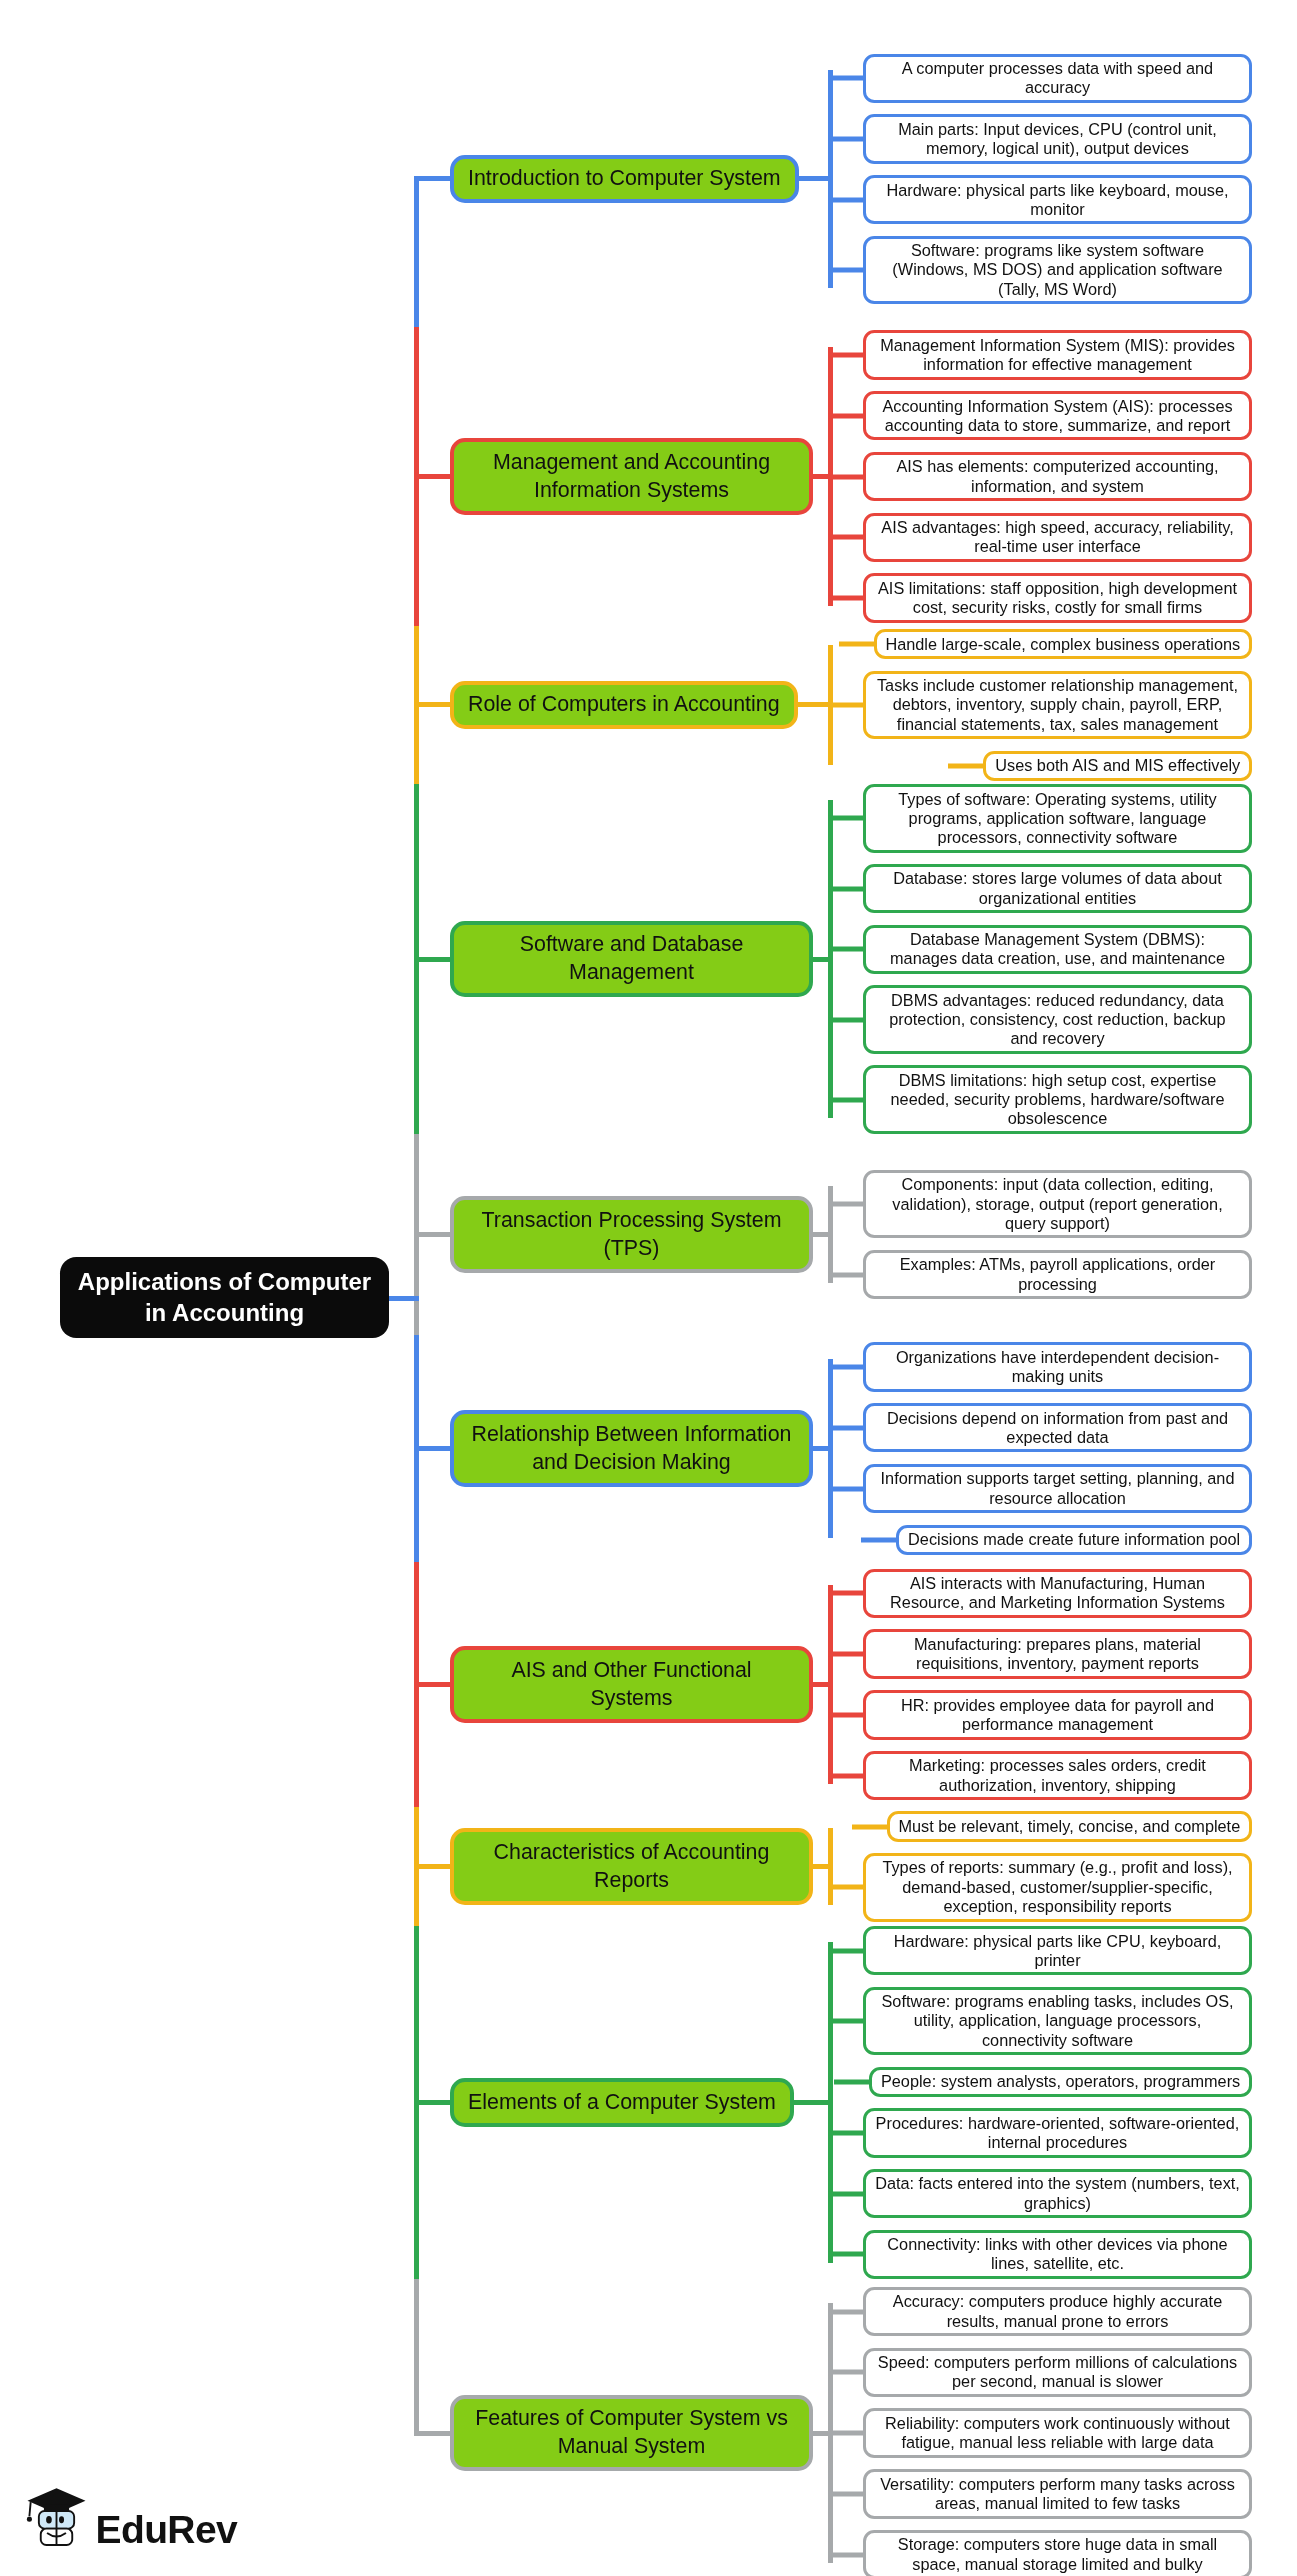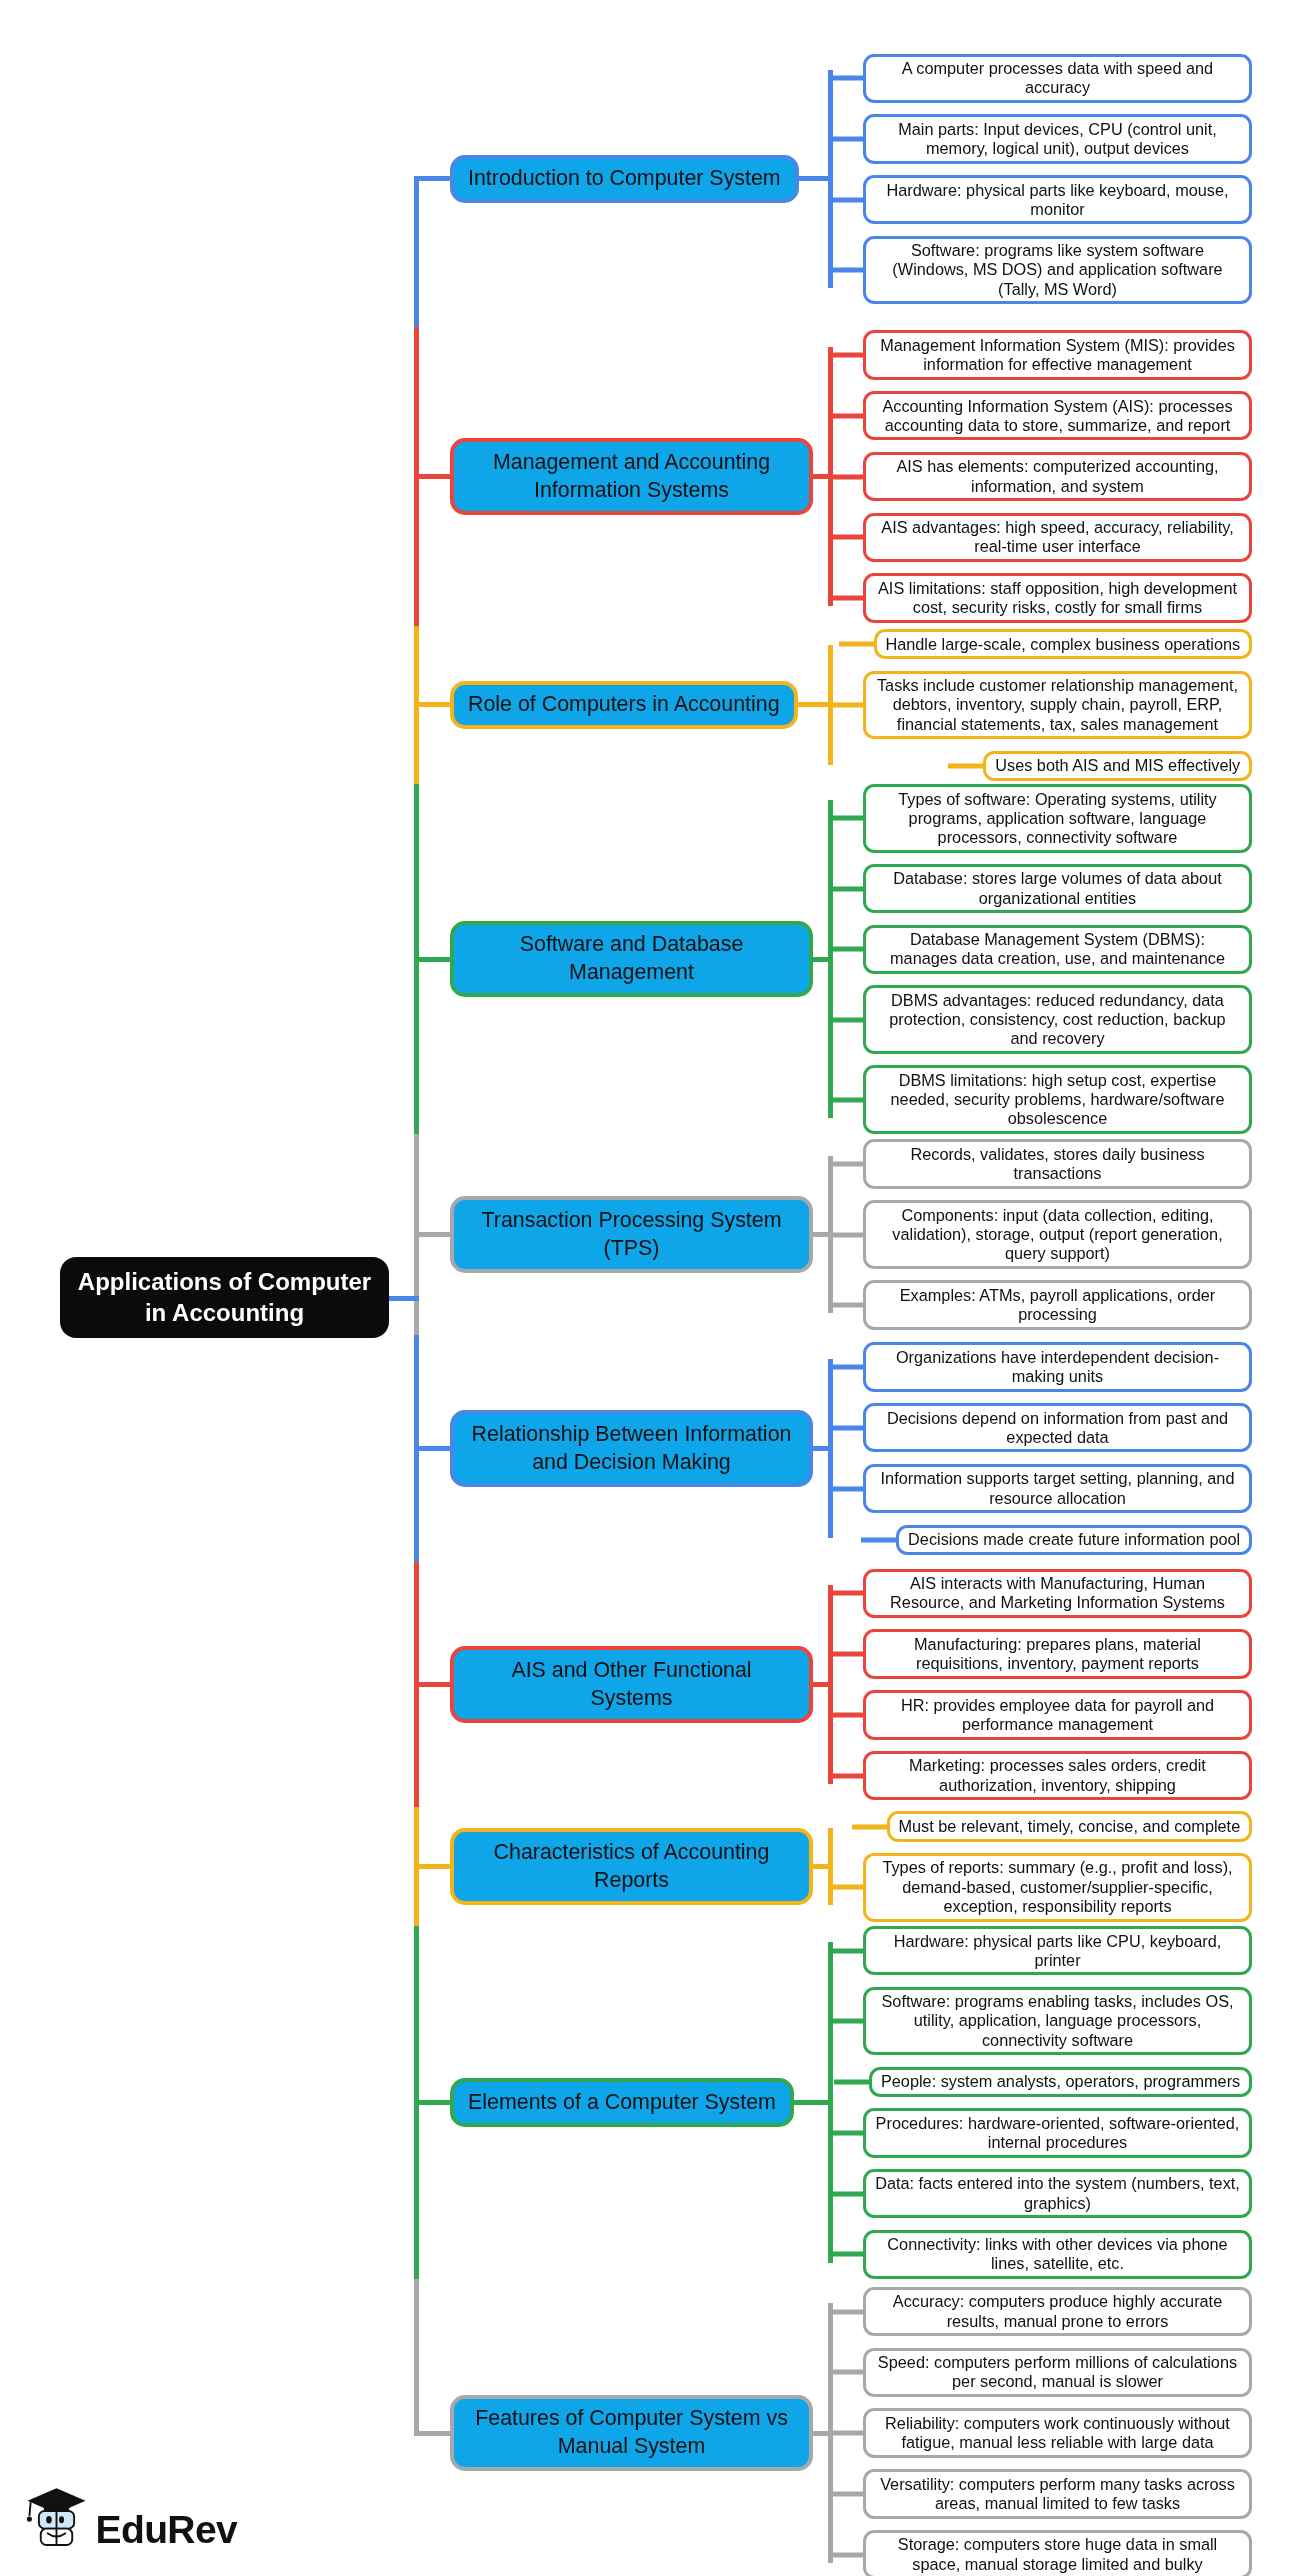--- a/index.html
+++ b/index.html
@@ -67,21 +67,21 @@
     content:'';
     position:absolute;
     left:0; right:0;
     top:calc(50% - 2.5px);
     height:5px;
     background:var(--c);
   }
   .branch-label{
     position:relative;
     z-index:2;
-    background:#0ea5e9;
+    background:#84cc16;
     border:4.4px solid var(--c);
     border-radius:15px;
     padding:6.3px 14px;
     font-size:21.4px;
     line-height:1.3;
     color:#111;
     text-align:center;
     width:fit-content;
     max-width:327px;
   }
@@ -203,21 +203,20 @@
         <div class="leaf">DBMS limitations: high setup cost, expertise needed, security problems, hardware/software obsolescence</div>
       </div>
     </div>
 
     <div class="branch" style="min-height: 201px; --c: #a6a9ab;">
       <div class="spine"></div>
       <div class="branch-left">
         <div class="branch-label">Transaction Processing System (TPS)</div>
       </div>
       <div class="leaves">
-        <div class="leaf">Records, validates, stores daily business transactions</div>
         <div class="leaf">Components: input (data collection, editing, validation), storage, output (report generation, query support)</div>
         <div class="leaf">Examples: ATMs, payroll applications, order processing</div>
       </div>
     </div>
 
     <div class="branch" style="min-height: 227px; --c: #4a86e8;">
       <div class="spine"></div>
       <div class="branch-left">
         <div class="branch-label">Relationship Between Information and Decision Making</div>
       </div>

